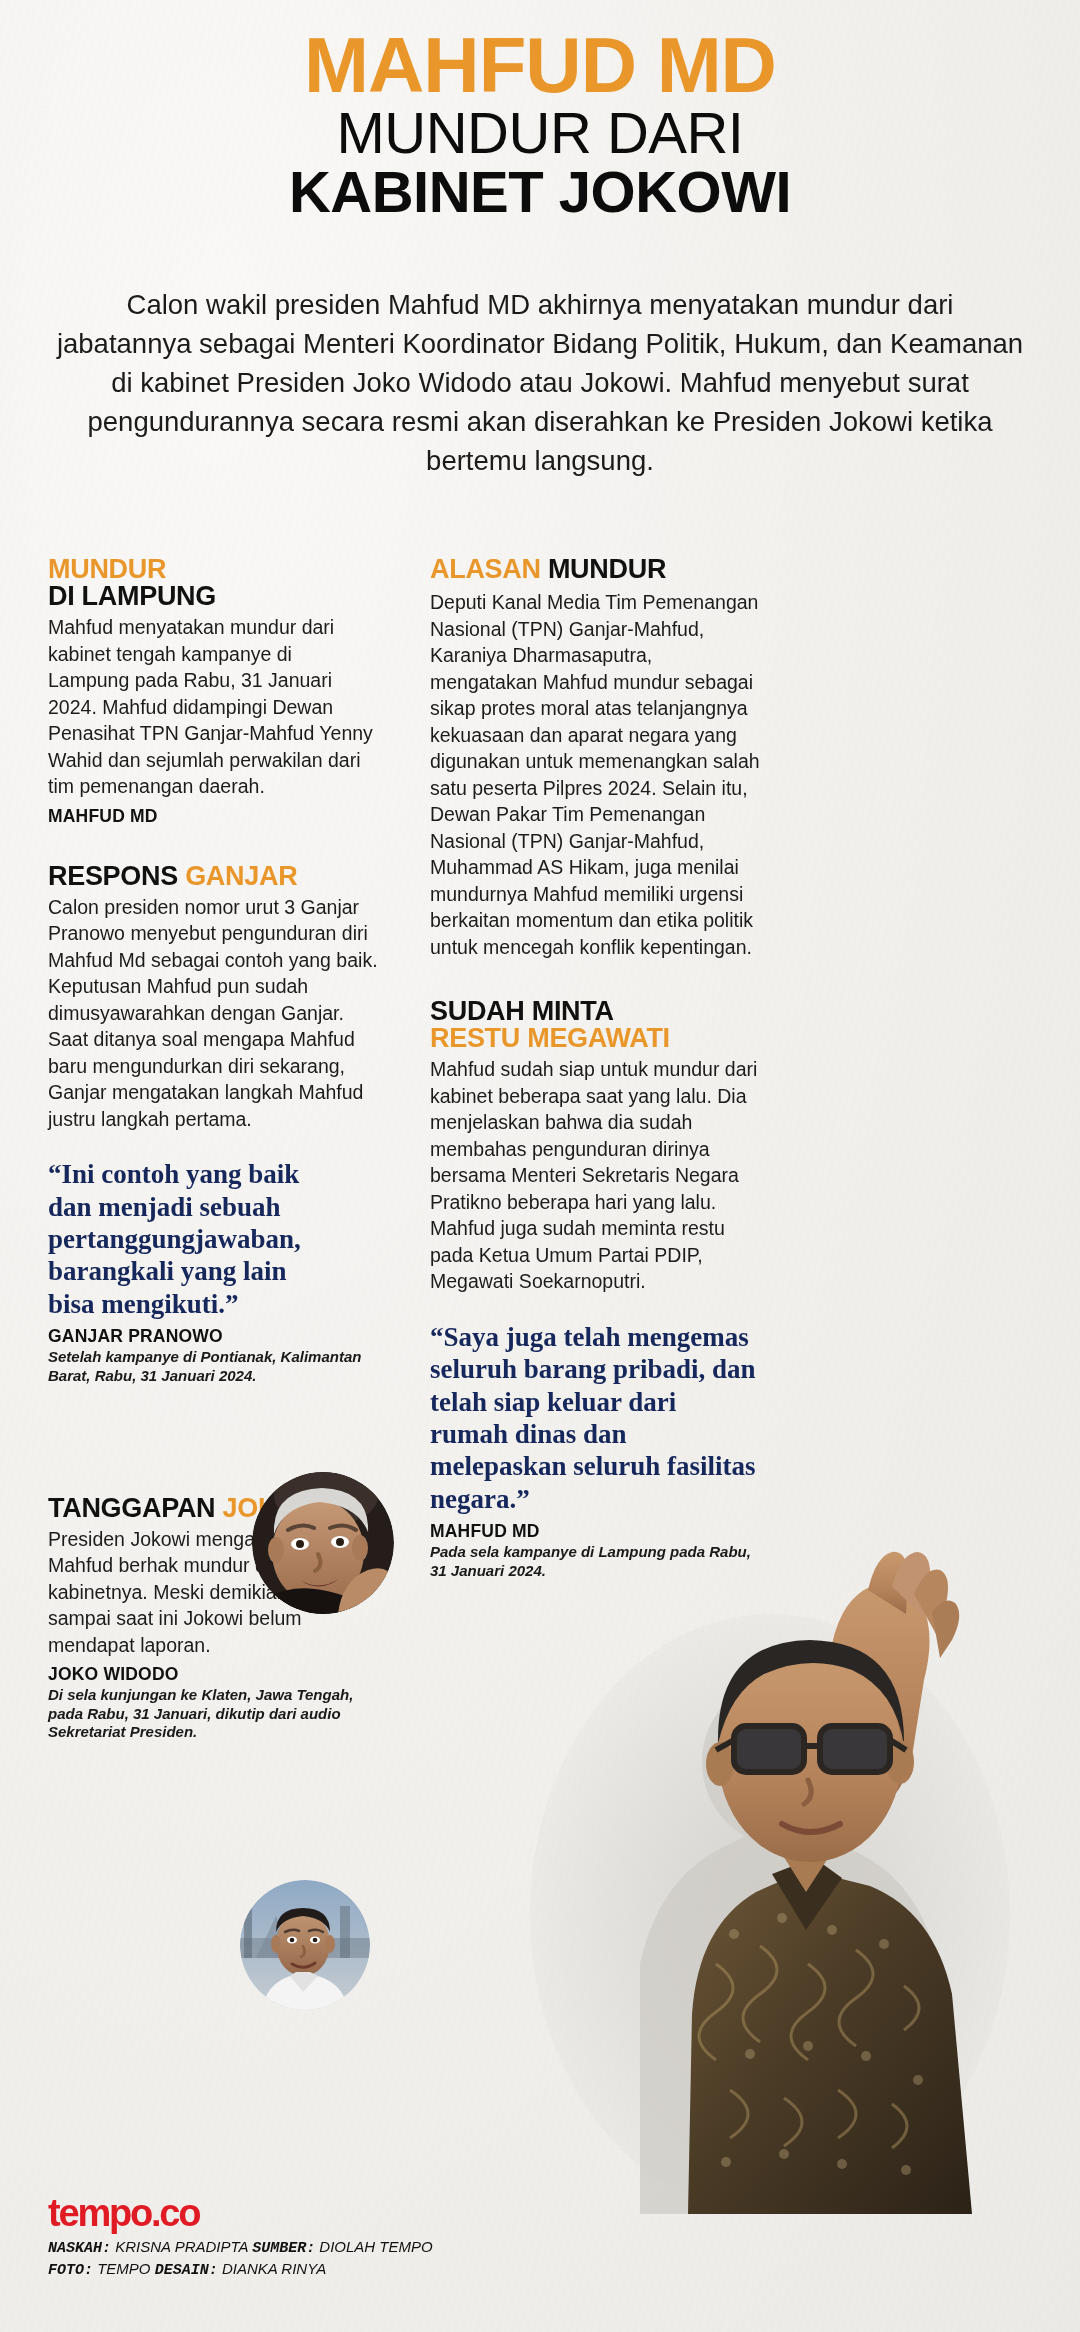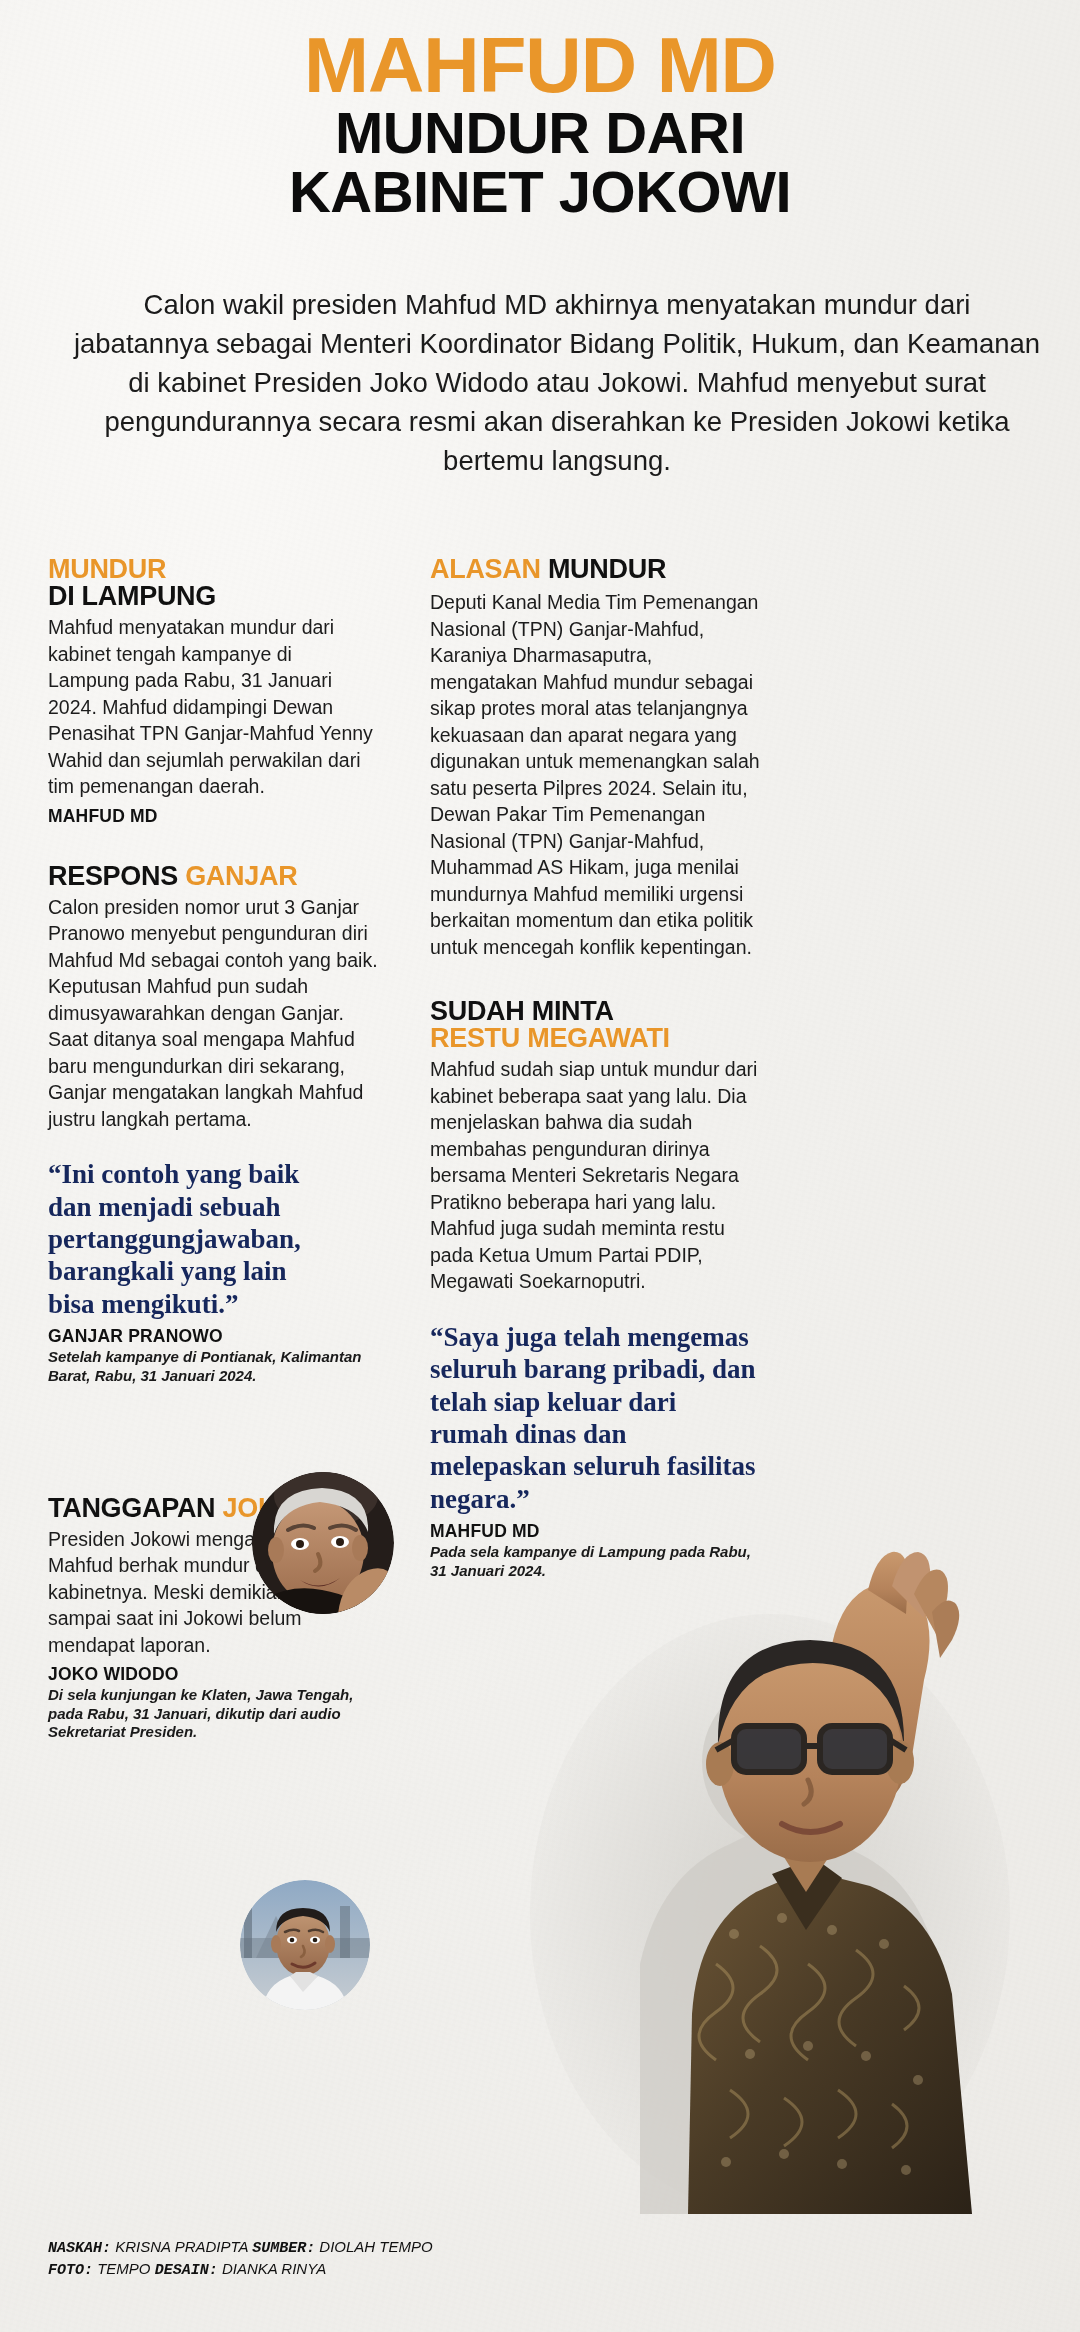--- a/index.html
+++ b/index.html
@@ -28,29 +28,29 @@
     pointer-events: none;
   }
 
   
   .header { position: absolute; top: 28px; left: 0; width: 1080px; text-align: center; }
   .title-1 {
     font-size: 78px; font-weight: 900; letter-spacing: -1px;
     color: #e9962a; line-height: .96; text-transform: uppercase;
   }
   .title-2 {
-    font-size: 58px; font-weight: 700; letter-spacing: -.5px;
+    font-size: 58px; font-weight: 400; letter-spacing: -.5px;
     color: #0c0c0c; line-height: 1.02; text-transform: uppercase;
   }
   .title-3 {
     font-size: 58px; font-weight: 900; letter-spacing: -.5px;
     color: #0c0c0c; line-height: 1.02; text-transform: uppercase;
   }
   .lede {
-    position: absolute; top: 285px; left: 73px; width: 968px;
+    position: absolute; top: 285px; left: 56px; width: 968px;
     text-align: center; font-size: 27.5px; line-height: 1.42;
     color: #1b1b1b; font-weight: 400;
   }
 
   
   .col { position: absolute; }
   .col-left  { left: 48px;  top: 556px; width: 330px; }
   .col-right { left: 430px; top: 556px; width: 330px; }
 
   .sec { margin-bottom: 26px; }
@@ -321,20 +321,21 @@
         <path d="M69 51 q8 -3 14 1" stroke="#4f3c2f" stroke-width="2.6" fill="none" stroke-linecap="round"></path>
         <path d="M63 66 q4 8 -2 11" stroke="#8a6040" stroke-width="2.6" fill="none" stroke-linecap="round"></path>
         <path d="M52 84 q12 7 23 -1" stroke="#6d3a2c" stroke-width="3" fill="none" stroke-linecap="round"></path>
         <path d="M22 130 Q26 104 50 96 L63 108 L78 96 Q104 104 108 130 Z" fill="#f4f4f4"></path>
         <path d="M50 96 L63 112 L78 96 L70 92 L56 92 Z" fill="#e2e2e2"></path>
       </g>
     </svg>
   </div>
 
   <div class="footer">
+    <div class="logo">tempo.co</div>
     <div class="credits">
       <div>
         <b>NASKAH:</b>
         <span>KRISNA PRADIPTA</span>
         <b>SUMBER:</b>
         <span>DIOLAH TEMPO</span>
       </div>
       <div>
         <b>FOTO:</b>
         <span>TEMPO</span>

